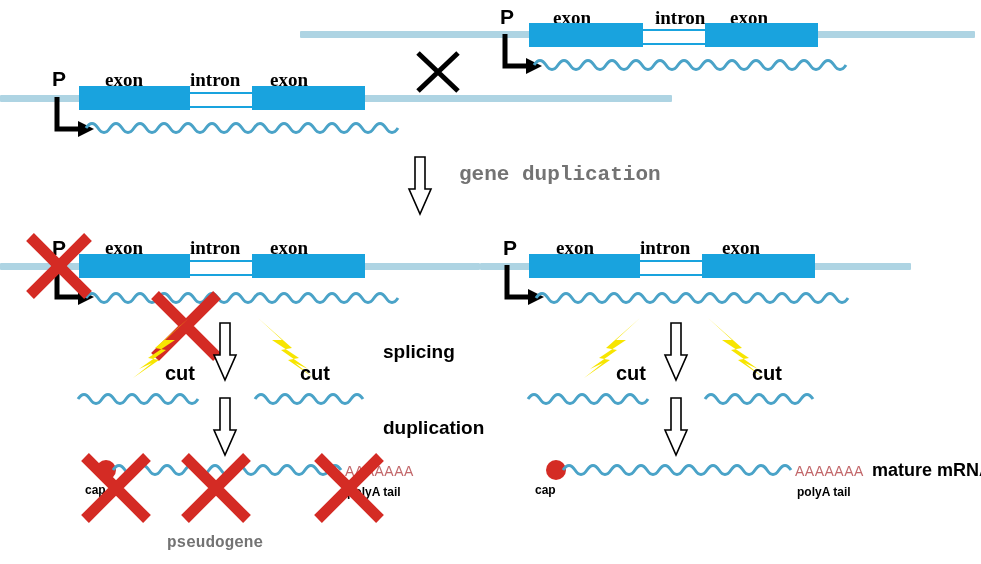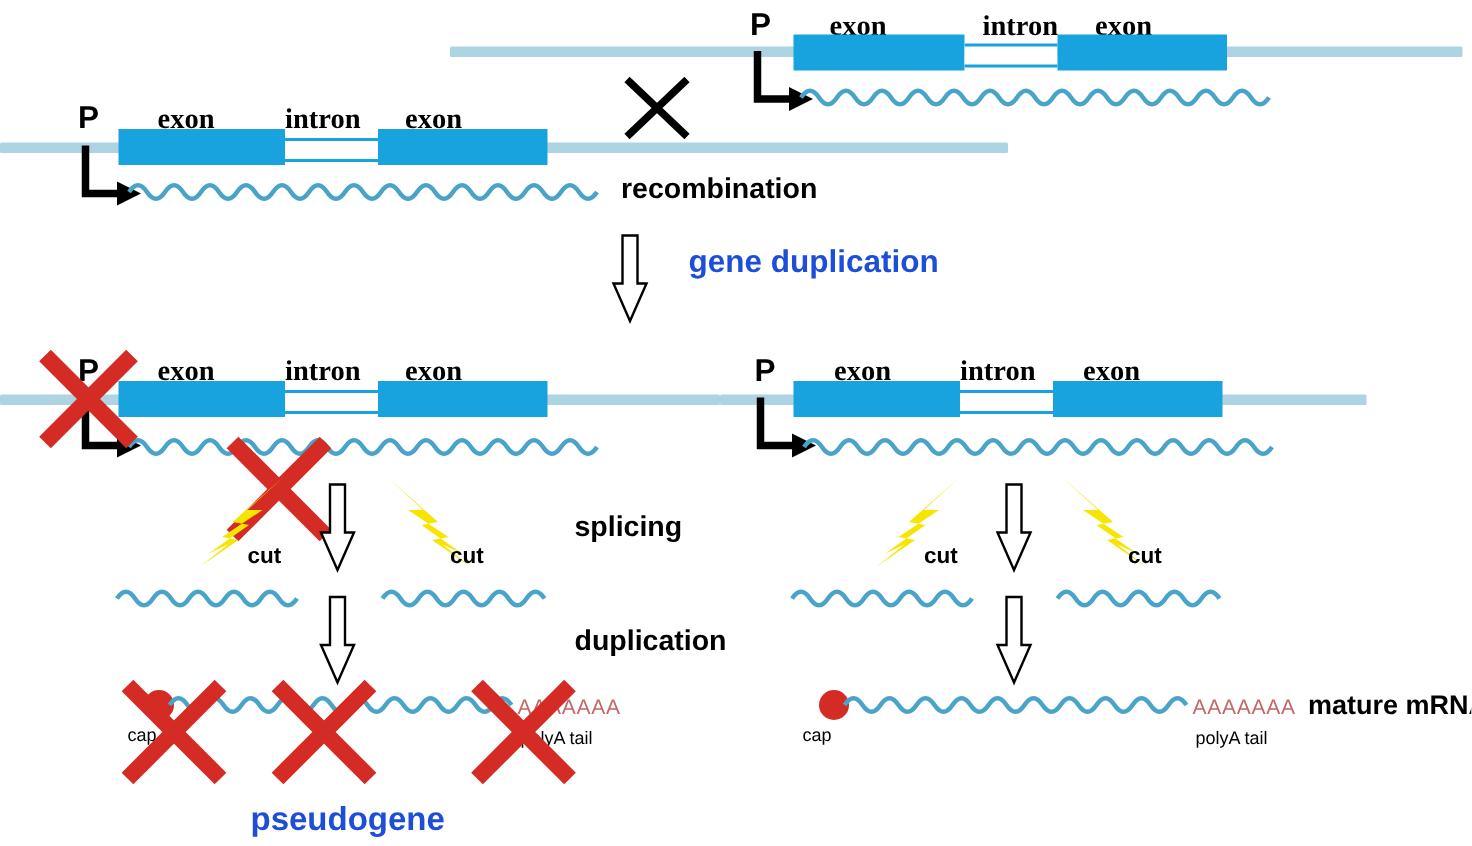--- a/index.html
+++ b/index.html
@@ -24,32 +24,32 @@
     position: absolute;
     font-family: "Liberation Sans", sans-serif;
     font-weight: bold;
     color: #000000;
     white-space: nowrap;
     line-height: 1;
   }
   .lbl-part   { font-size: 19px; font-family: Liberation Serif, serif; }          
   .lbl-p      { font-size: 21px; }          
   .lbl-stage  { font-size: 19px; }          
-  .lbl-cut    { font-size: 15px; }          
-  .lbl-small  { font-size: 12px; font-weight: normal; }  
+  .lbl-cut    { font-size: 20px; }          
+  .lbl-small  { font-size: 12px; font-weight: bold; }  
   .lbl-red {
     position: absolute;
-    font-family: Liberation Sans, sans-serif;
+    font-family: Liberation Mono, monospace;
     font-weight: bold;
-    color: #1d4ed8;
+    color: #737373;
     white-space: nowrap;
     line-height: 1;
   }
   .lbl-dup    { font-size: 21px; }
-  .lbl-pseudo { font-size: 22px; }
+  .lbl-pseudo { font-size: 16px; }
   .lbl-polya {
     position: absolute;
     font-family: "Liberation Sans", sans-serif;
     font-size: 14px;
     letter-spacing: 0.5px;
     color: #c2676a;
     white-space: nowrap;
     line-height: 1;
   }
   .lbl-mature { font-size: 18px; }
@@ -126,21 +126,20 @@
   </svg>
 
   <svg class="svgwrap" style="left:86px; top:117px; width:312px; height:22px;">
     <path d="M0,11 q6,-9 12,0 t12,0 t12,0 t12,0 t12,0 t12,0 t12,0 t12,0 t12,0 t12,0 t12,0 t12,0 t12,0 t12,0 t12,0 t12,0 t12,0 t12,0 t12,0 t12,0 t12,0 t12,0 t12,0 t12,0 t12,0 t12,0" stroke="#4aa3c8" stroke-width="3" fill="none"></path>
   </svg>
 
   <svg class="svgwrap" style="left:415px; top:50px; width:46px; height:44px;">
     <path d="M3,3 L43,41 M43,3 L3,41" stroke="#000000" stroke-width="5" fill="none" stroke-linecap="butt"></path>
   </svg>
 
-  <div class="lbl lbl-stage" style="left:414px; top:117px;">recombination</div>
 
   <svg class="svgwrap" style="left:407px; top:157px; width:30px; height:58px;">
     <path d="M8,0 L18,0 L18,32 L24,32 L13,57 L2,32 L8,32 Z" fill="#ffffff" stroke="#000000" stroke-width="1.6"></path>
   </svg>
 
   <div class="lbl-red lbl-dup" style="left:459px; top:164px;">gene duplication</div>
 
   <div class="dna" style="left:0px; top:263px; width:480px;"></div>
 
   <div class="lbl lbl-p" style="left:52px; top:237px;">P</div>

